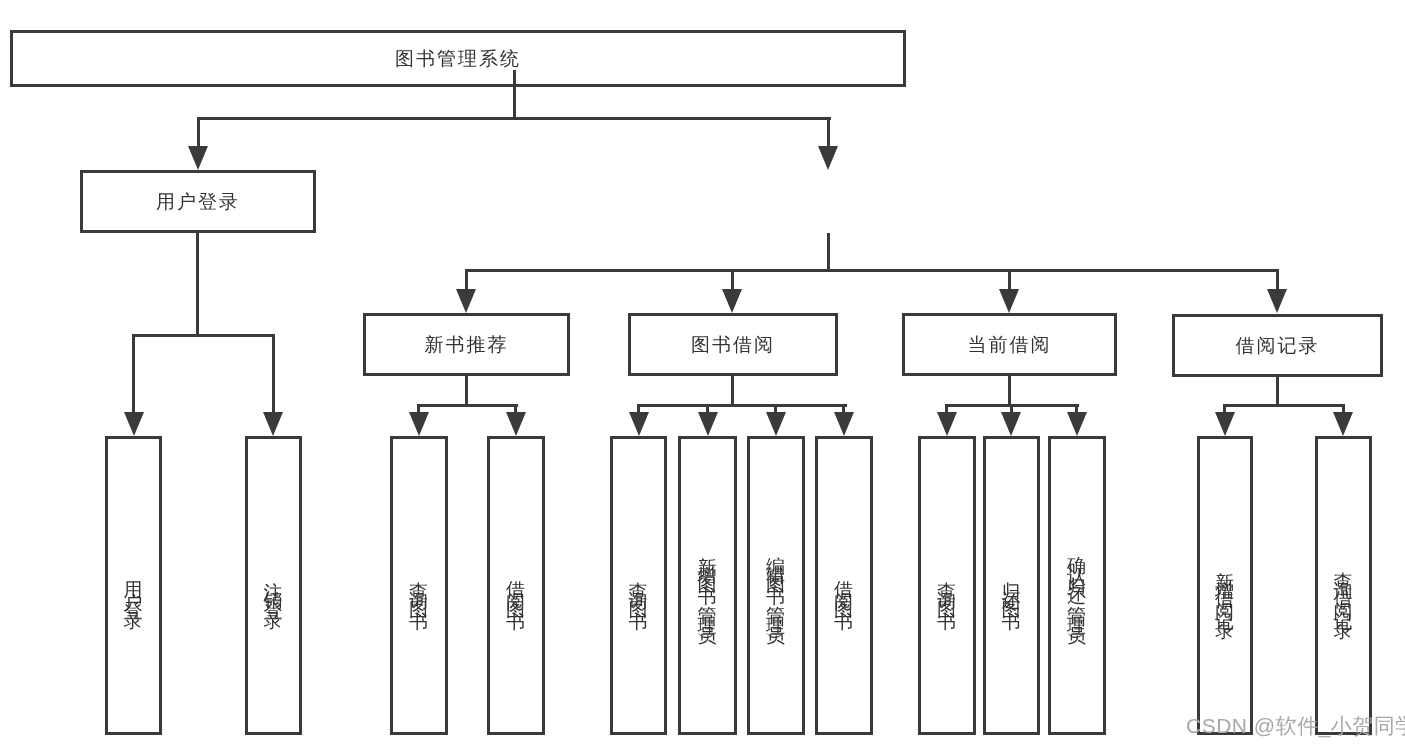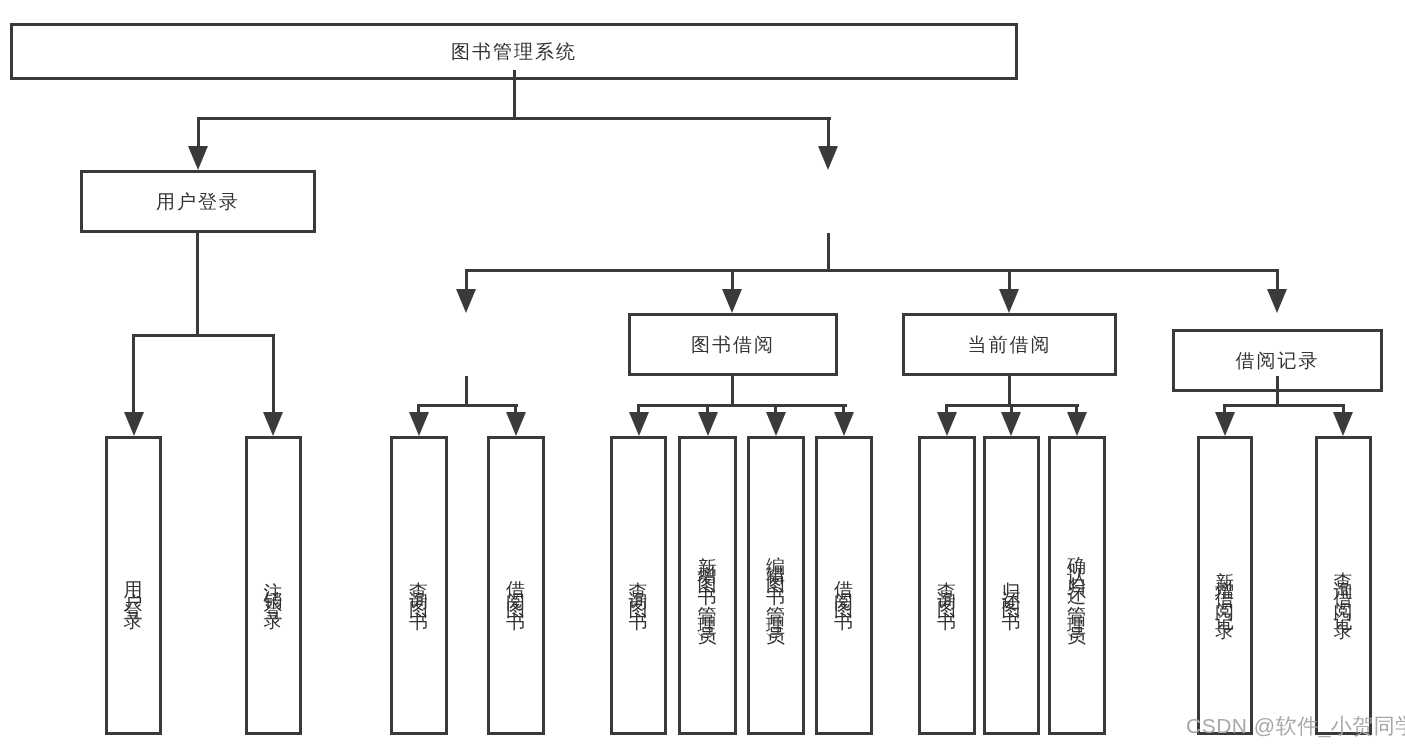--- a/index.html
+++ b/index.html
@@ -50,21 +50,21 @@
     letter-spacing:0.5px;
     z-index:5;
     white-space:nowrap;
   }
 </style>
 </head>
 <body>
 
 <div id="canvas">
 
-  <div class="box" style="left:10px;top:23px;width:1008px;height:57px">
+  <div class="box" style="left:10px;top:30px;width:896px;height:57px">
     <span>图书管理系统</span>
   </div>
 
   <div class="vline" style="left:513px;top:70px;height:50px"></div>
   <div class="hline" style="left:197px;top:117px;width:634px"></div>
   <div class="vline" style="left:197px;top:117px;height:33px"></div>
   <div class="tri" style="left:188px;top:146px"></div>
   <div class="vline" style="left:827px;top:117px;height:33px"></div>
   <div class="tri" style="left:818px;top:146px"></div>
 
@@ -83,27 +83,30 @@
   <div class="hline" style="left:465px;top:269px;width:814px"></div>
   <div class="vline" style="left:465px;top:269px;height:22px"></div>
   <div class="tri" style="left:456px;top:289px"></div>
   <div class="vline" style="left:731px;top:269px;height:22px"></div>
   <div class="tri" style="left:722px;top:289px"></div>
   <div class="vline" style="left:1008px;top:269px;height:22px"></div>
   <div class="tri" style="left:999px;top:289px"></div>
   <div class="vline" style="left:1276px;top:269px;height:22px"></div>
   <div class="tri" style="left:1267px;top:289px"></div>
 
+  <div class="box" style="left:363px;top:313px;width:207px;height:63px">
+    <span>新书推荐</span>
+  </div>
   <div class="box" style="left:902px;top:313px;width:215px;height:63px">
     <span>当前借阅</span>
   </div>
   <div class="box" style="left:628px;top:313px;width:210px;height:63px">
     <span>图书借阅</span>
   </div>
-  <div class="box" style="left:1172px;top:329px;width:211px;height:63px">
+  <div class="box" style="left:1172px;top:314px;width:211px;height:63px">
     <span>借阅记录</span>
   </div>
 
   <div class="vline" style="left:465px;top:376px;height:31px"></div>
   <div class="hline" style="left:417px;top:404px;width:101px"></div>
   <div class="vline" style="left:417px;top:404px;height:12px"></div>
   <div class="tri" style="left:409px;top:412px"></div>
   <div class="vline" style="left:514px;top:404px;height:12px"></div>
   <div class="tri" style="left:506px;top:412px"></div>
 

